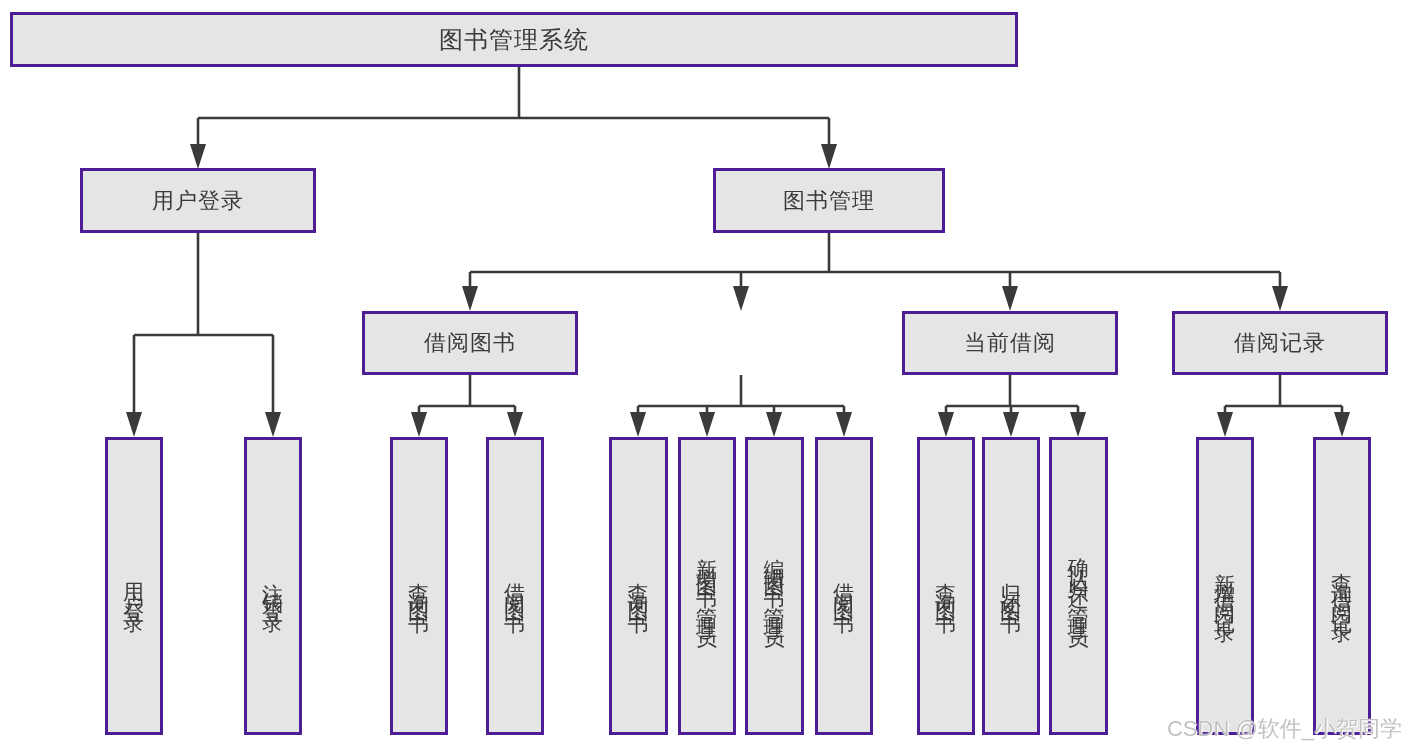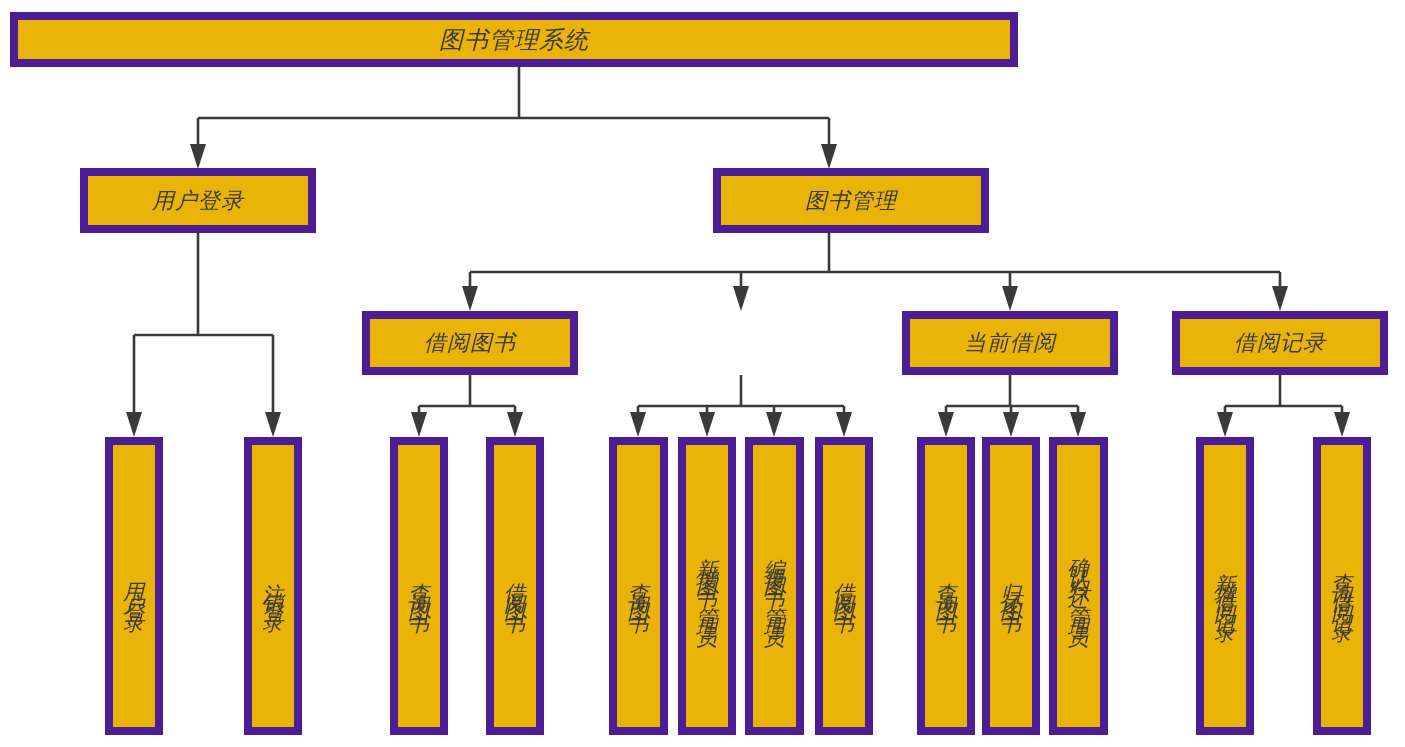--- a/index.html
+++ b/index.html
@@ -16,28 +16,27 @@
     overflow: hidden;
   }
   #wires {
     position: absolute;
     left: 0; top: 0;
     width: 1405px; height: 747px;
   }
   .node {
     position: absolute;
     box-sizing: border-box;
-    background: #eab308;
-    border: 8px solid #4c1d95;
+    background: #e5e5e5;
+    border: 3px solid #4c1d95;
     display: flex;
     align-items: center;
     justify-content: center;
     color: #3a3a3a;
     z-index: 2;
-    font-style: italic;
   }
   .hlabel {
     font-size: 22px;
     letter-spacing: 1px;
     white-space: nowrap;
     color: #3a3a3a;
   }
   .root-label {
     font-size: 24px;
     letter-spacing: 1px;
@@ -138,21 +137,21 @@
     </g>
   </svg>
 
   <div class="node" style="left:10px; top:12px; width:1008px; height:55px;">
     <span class="root-label">图书管理系统</span>
   </div>
 
   <div class="node" style="left:80px; top:168px; width:236px; height:65px;">
     <span class="hlabel">用户登录</span>
   </div>
-  <div class="node" style="left:713px; top:168px; width:276px; height:65px;">
+  <div class="node" style="left:713px; top:168px; width:232px; height:65px;">
     <span class="hlabel">图书管理</span>
   </div>
 
   <div class="node" style="left:362px; top:311px; width:216px; height:64px;">
     <span class="hlabel">借阅图书</span>
   </div>
   <div class="node" style="left:902px; top:311px; width:216px; height:64px;">
     <span class="hlabel">当前借阅</span>
   </div>
   <div class="node" style="left:1172px; top:311px; width:216px; height:64px;">
@@ -196,13 +195,14 @@
     <span class="vtext">确认归还（管理员）</span>
   </div>
 
   <div class="node leaf" style="left:1196px; top:437px; width:58px; height:298px;">
     <span class="vtext">新增借阅记录</span>
   </div>
   <div class="node leaf" style="left:1313px; top:437px; width:58px; height:298px;">
     <span class="vtext">查询借阅记录</span>
   </div>
 
+  <div id="watermark">CSDN @软件_小贺同学</div>
 </div>
 
 </body></html>

